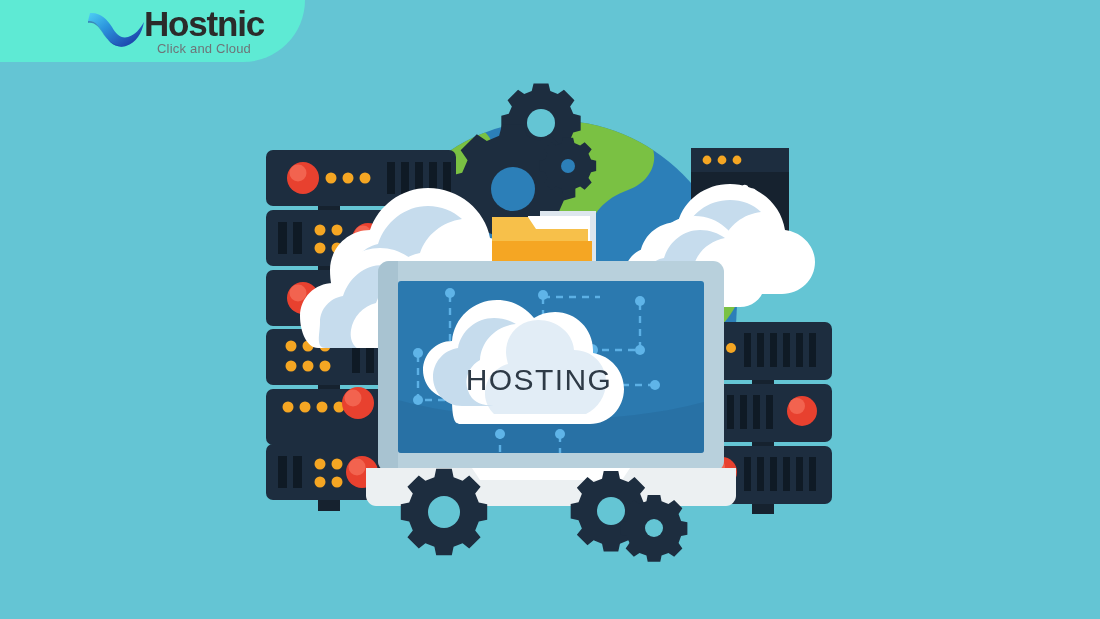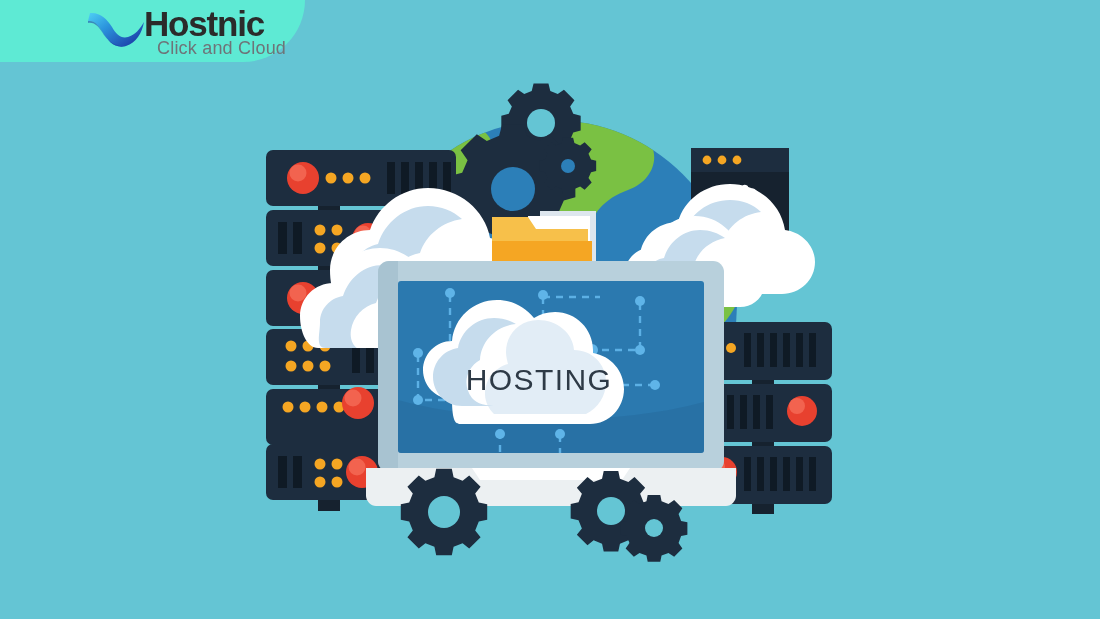--- a/index.html
+++ b/index.html
@@ -61,21 +61,21 @@
     letter-spacing: -1.2px;
     color: #2b2b2b;
     line-height: 38px;
     white-space: nowrap;
   }
   .logo-tag {
     position: absolute;
     left: 71px;
     top: 36px;
     font-family: "Liberation Sans", sans-serif;
-    font-size: 18px;
+    font-size: 13px;
     letter-spacing: 0.2px;
     color: #6e7478;
     line-height: 15px;
     white-space: nowrap;
   }
 
   
   .hosting-label {
     position: absolute;
     left: 0;

